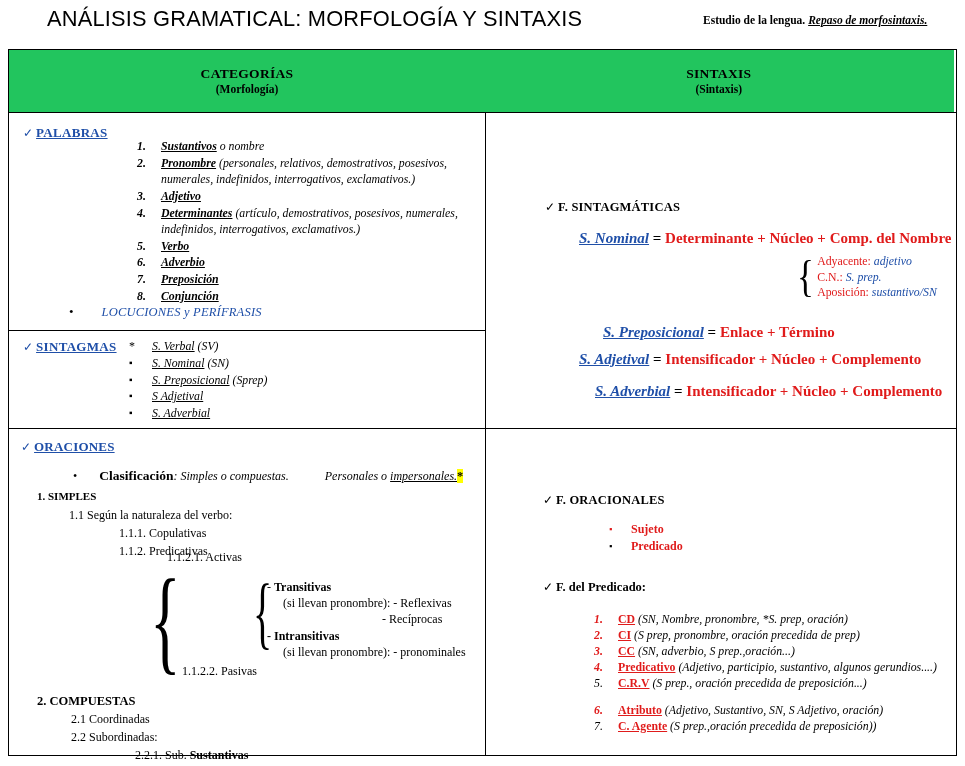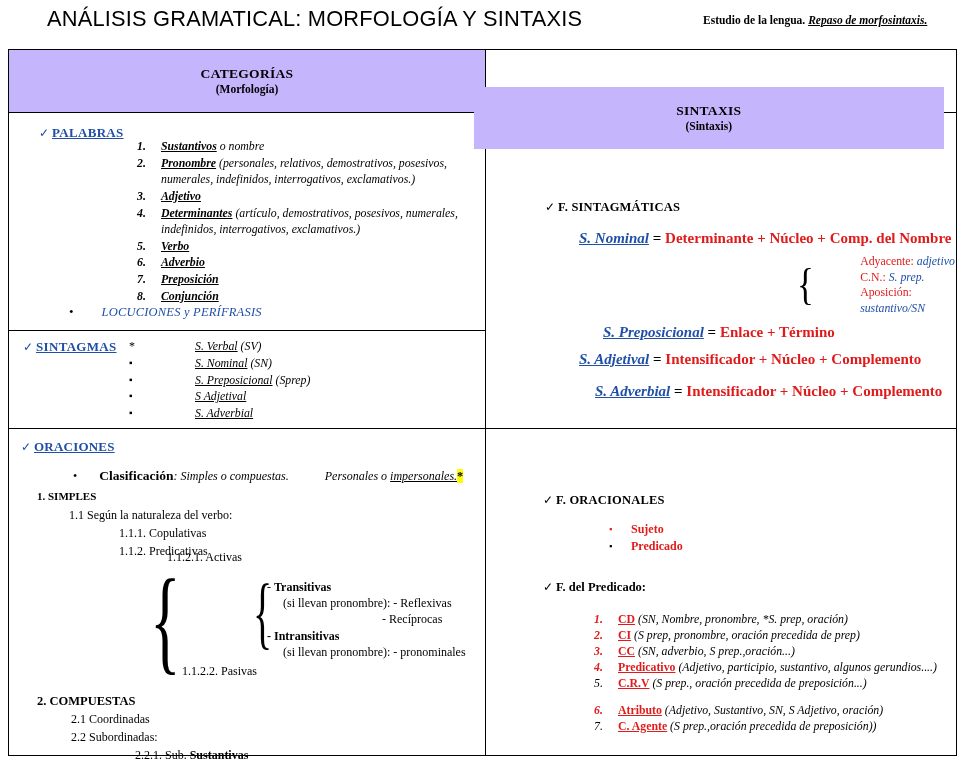--- a/index.html
+++ b/index.html
@@ -93,48 +93,48 @@
     top: 280px;
     width: 476px;
     height: 0;
     border-top: 1.2px solid #000;
   }
 
   .head-cell {
     position: absolute;
     top: 0;
     height: 62px;
-    background: #c4b5fd;
+    background: #22c55e;
     box-sizing: border-box;
     display: flex;
     flex-direction: column;
     align-items: center;
     justify-content: center;
     line-height: 1.28;
   }
   .head-cell.left  { left: 0;     width: 476px; }
-  .head-cell.right { left: 465px; width: 469.5px; margin-top: 37px; }
+  .head-cell.right { left: 475px; width: 469.5px; }
   .head-main { font-size: 13.5px; font-weight: bold; letter-spacing: 0.3px; }
   .head-sub  { font-size: 11.5px; font-weight: bold; }
   .b  { font-weight: bold; }
   .u  { text-decoration: underline; }
   .blue { color: #1f4fa8; }
   .red  { color: #e01b1b; }
   .hl   { background: #ffff00; }
 
   .chk {
     font-size: 12px;
     line-height: 1;
     margin-right: 3px;
   }
 
   
   .palabras-head {
     position: absolute;
-    left: 30px;
+    left: 14px;
     top: 75px;
     font-size: 13px;
     white-space: nowrap;
   }
   .palabras-head .label {
     font-weight: bold;
     text-decoration: underline;
     letter-spacing: 0.3px;
   }
   .numlist {
@@ -181,21 +181,21 @@
   .sintagmas-list {
     position: absolute;
     left: 120px;
     top: 288px;
     font-size: 11.8px;
     line-height: 1.42;
   }
   .sintagmas-list .row { display: flex; }
   .sintagmas-list .mk { width: 23px; flex: 0 0 23px; font-size: 10px; line-height: 1.6; }
   .sintagmas-list .mk.star { font-size: 12px; line-height: 1.35; }
-  .sintagmas-list .txt { font-style: italic; margin-left: 43px; }
+  .sintagmas-list .txt { font-style: italic; }
   .sintagmas-list .term { text-decoration: underline; }
 
   
   .oraciones-head {
     position: absolute;
     left: 12px;
     top: 389px;
     font-size: 13px;
     white-space: nowrap;
   }
@@ -249,21 +249,21 @@
     align-items: center;
     font-size: 11.8px;
   }
   .brace-group .bigbrace {
     font-size: 44px;
     line-height: 0.92;
     font-weight: 300;
     margin-right: 1px;
     transform: scaleX(0.8);
   }
-  .brace-group .lines { line-height: 1.32; margin-left: 43px; }
+  .brace-group .lines { line-height: 1.32; }
   .brace-group .lbl { color: #e01b1b; }
   .brace-group .val { color: #1f4fa8; font-style: italic; }
 
   .f-orac-head { position: absolute; left: 534px; top: 443px; font-size: 12.5px; white-space: nowrap; }
   .f-orac-head .label { font-weight: bold; letter-spacing: 0.2px; }
 
   .sp-list { position: absolute; left: 600px; top: 471px; font-size: 12px; line-height: 1.35; }
   .sp-list .row { display: flex; }
   .sp-list .mk { width: 22px; flex: 0 0 22px; font-size: 9px; line-height: 1.9; }
   .sp-list .txt { font-weight: bold; color: #e01b1b; }

